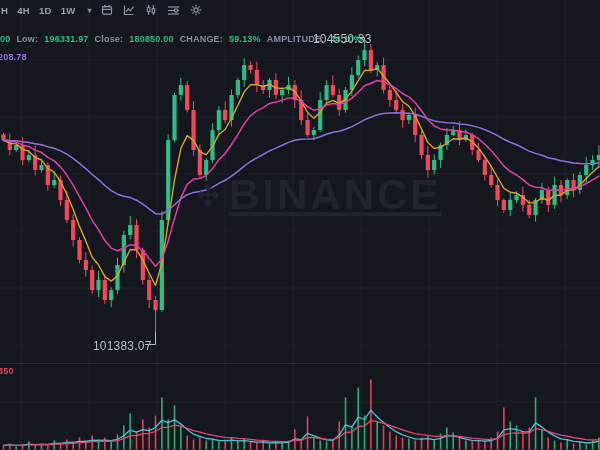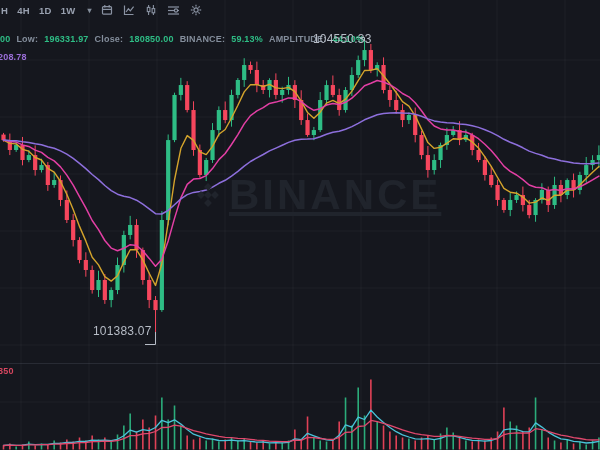--- a/index.html
+++ b/index.html
@@ -30,21 +30,21 @@
     color:#9b6fd9;z-index:5;letter-spacing:.2px;
   }
   .volma-partial{
     position:absolute;left:-2px;top:366px;font-size:9px;font-weight:700;
     color:#d6465f;z-index:5;letter-spacing:.2px;
   }
   .hl-label{
     position:absolute;font-size:12px;color:#b6bcc6;z-index:5;letter-spacing:.2px;
   }
   .hi{left:313px;top:32px;}
-  .lo{left:93px;top:324px;}
+  .lo{left:93px;top:339px;}
   
   .watermark{
     position:absolute;left:196px;top:171px;display:flex;align-items:center;gap:9px;
     color:#20242c;z-index:1;user-select:none;
   }
   .watermark .wm-text{
     font-size:42px;font-weight:700;letter-spacing:3px;text-decoration:underline;
   }
   .wm-logo{width:24px;height:24px;}
 </style>
@@ -429,21 +429,21 @@
       </svg>
     </span>
   </div>
 
   <div class="info-row">
     <span class="val">00</span>
     <span class="lbl">Low:</span>
     <span class="val">196331.97</span>
     <span class="lbl">Close:</span>
     <span class="val">180850.00</span>
-    <span class="lbl">BINANCE:</span>
+    <span class="lbl">CHANGE:</span>
     <span class="val">59.13%</span>
     <span class="lbl">AMPLITUDE:</span>
     <span class="val">44.10%</span>
   </div>
 
   <div class="ma-partial">208.78</div>
   <div class="volma-partial">850</div>
 
   <div class="hl-label hi">104550.33</div>
   <div class="hl-label lo">101383.07</div>

